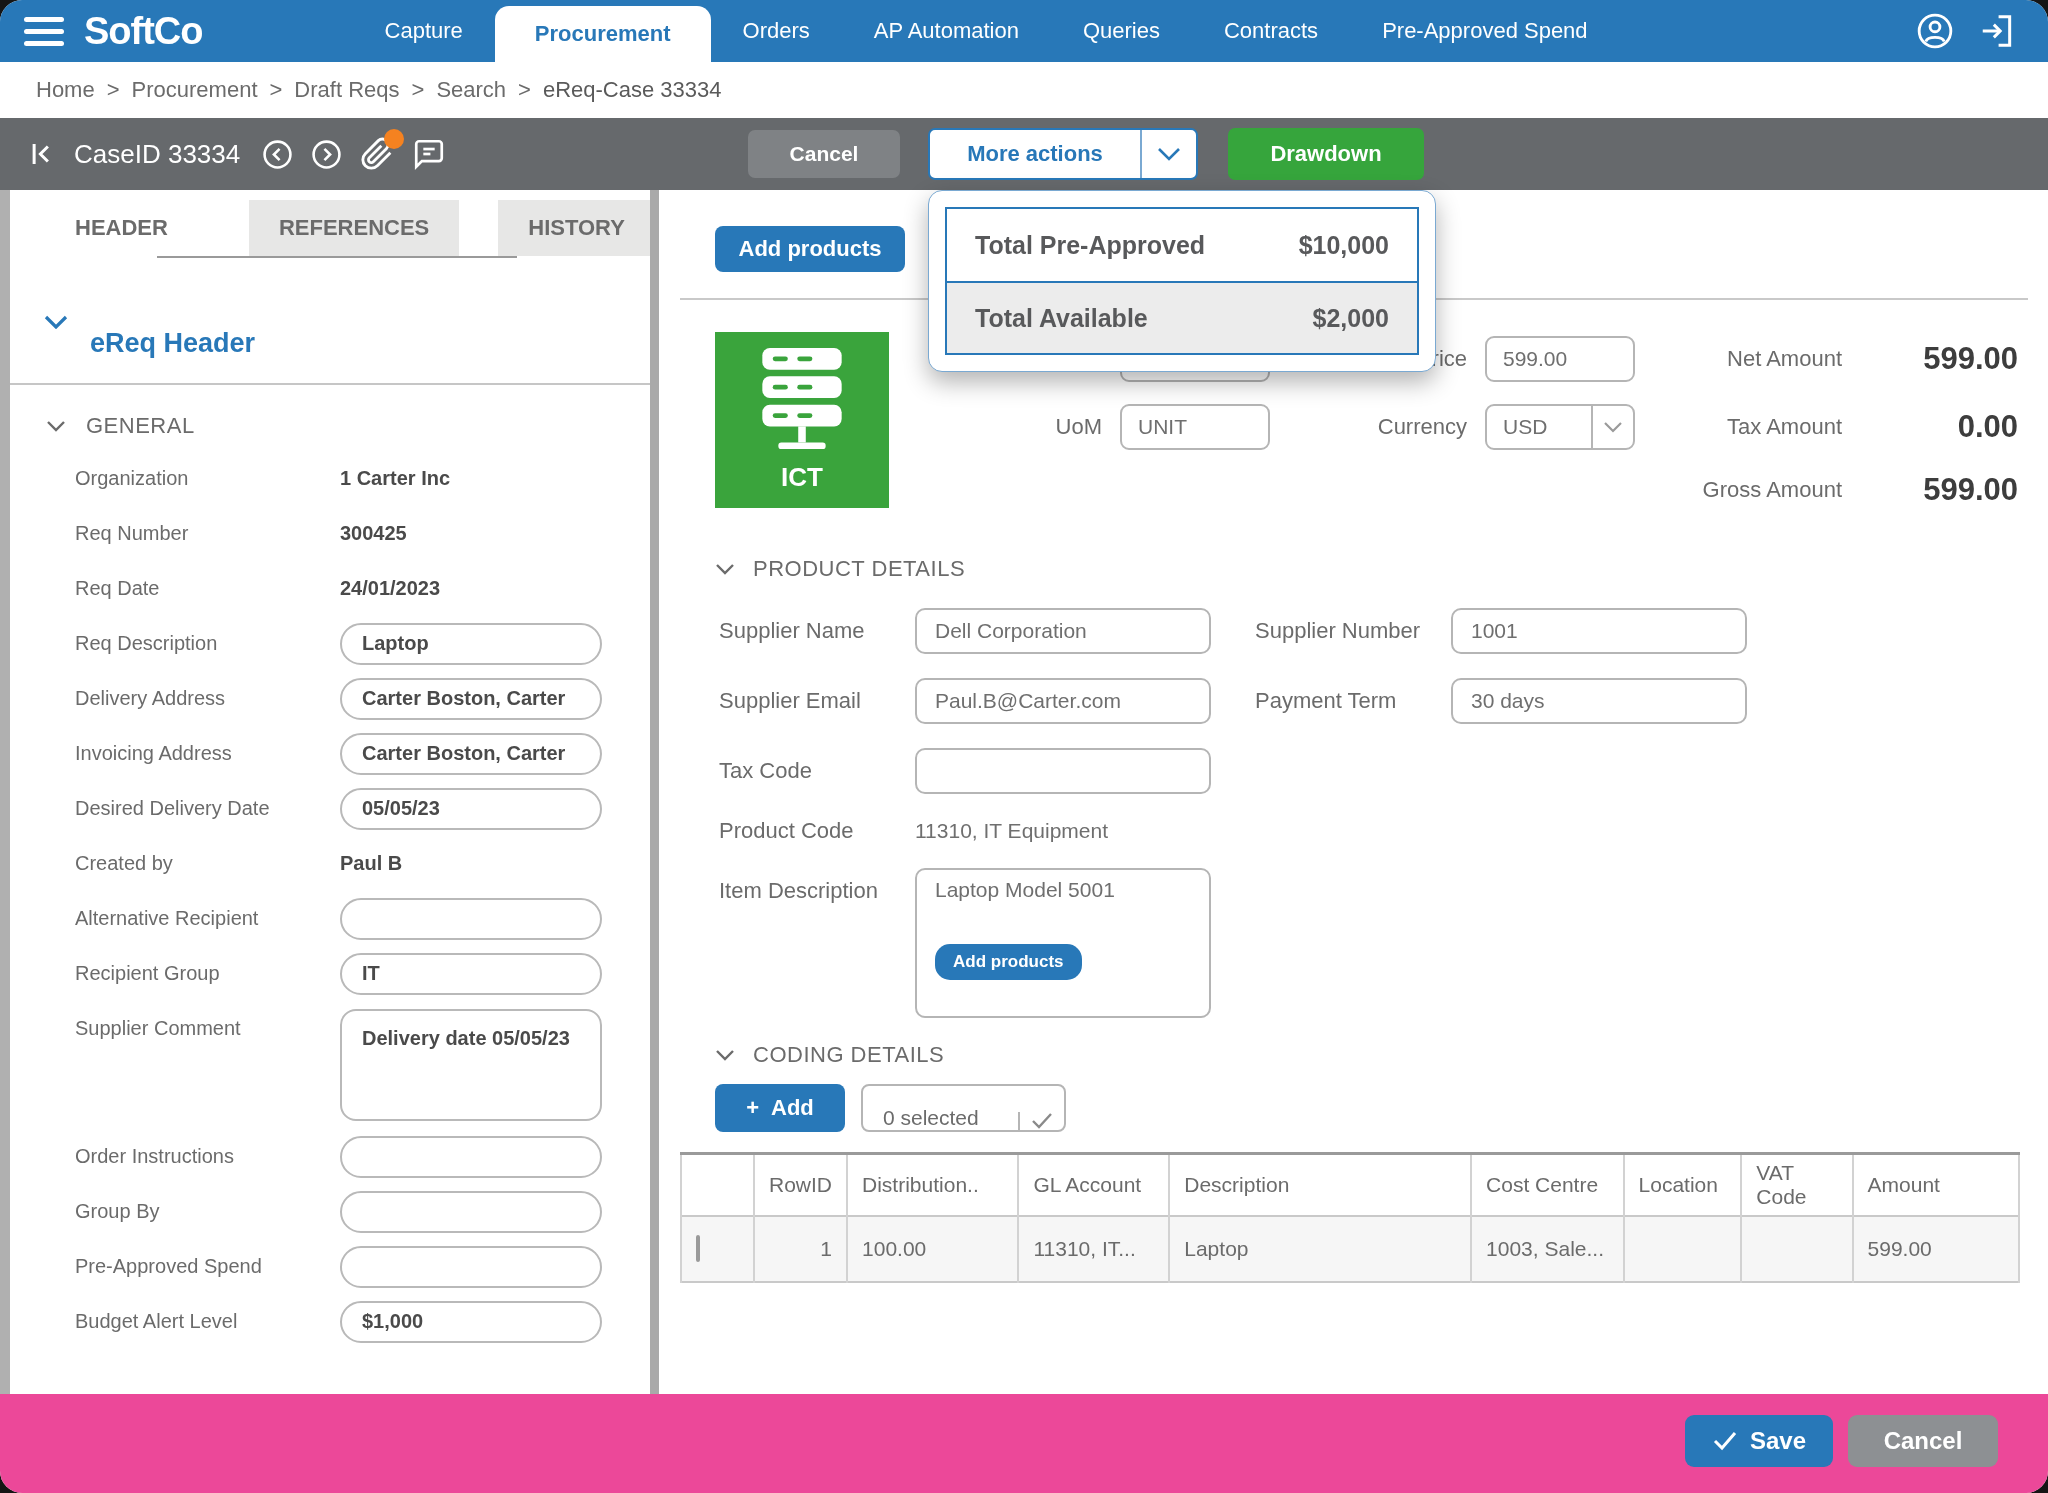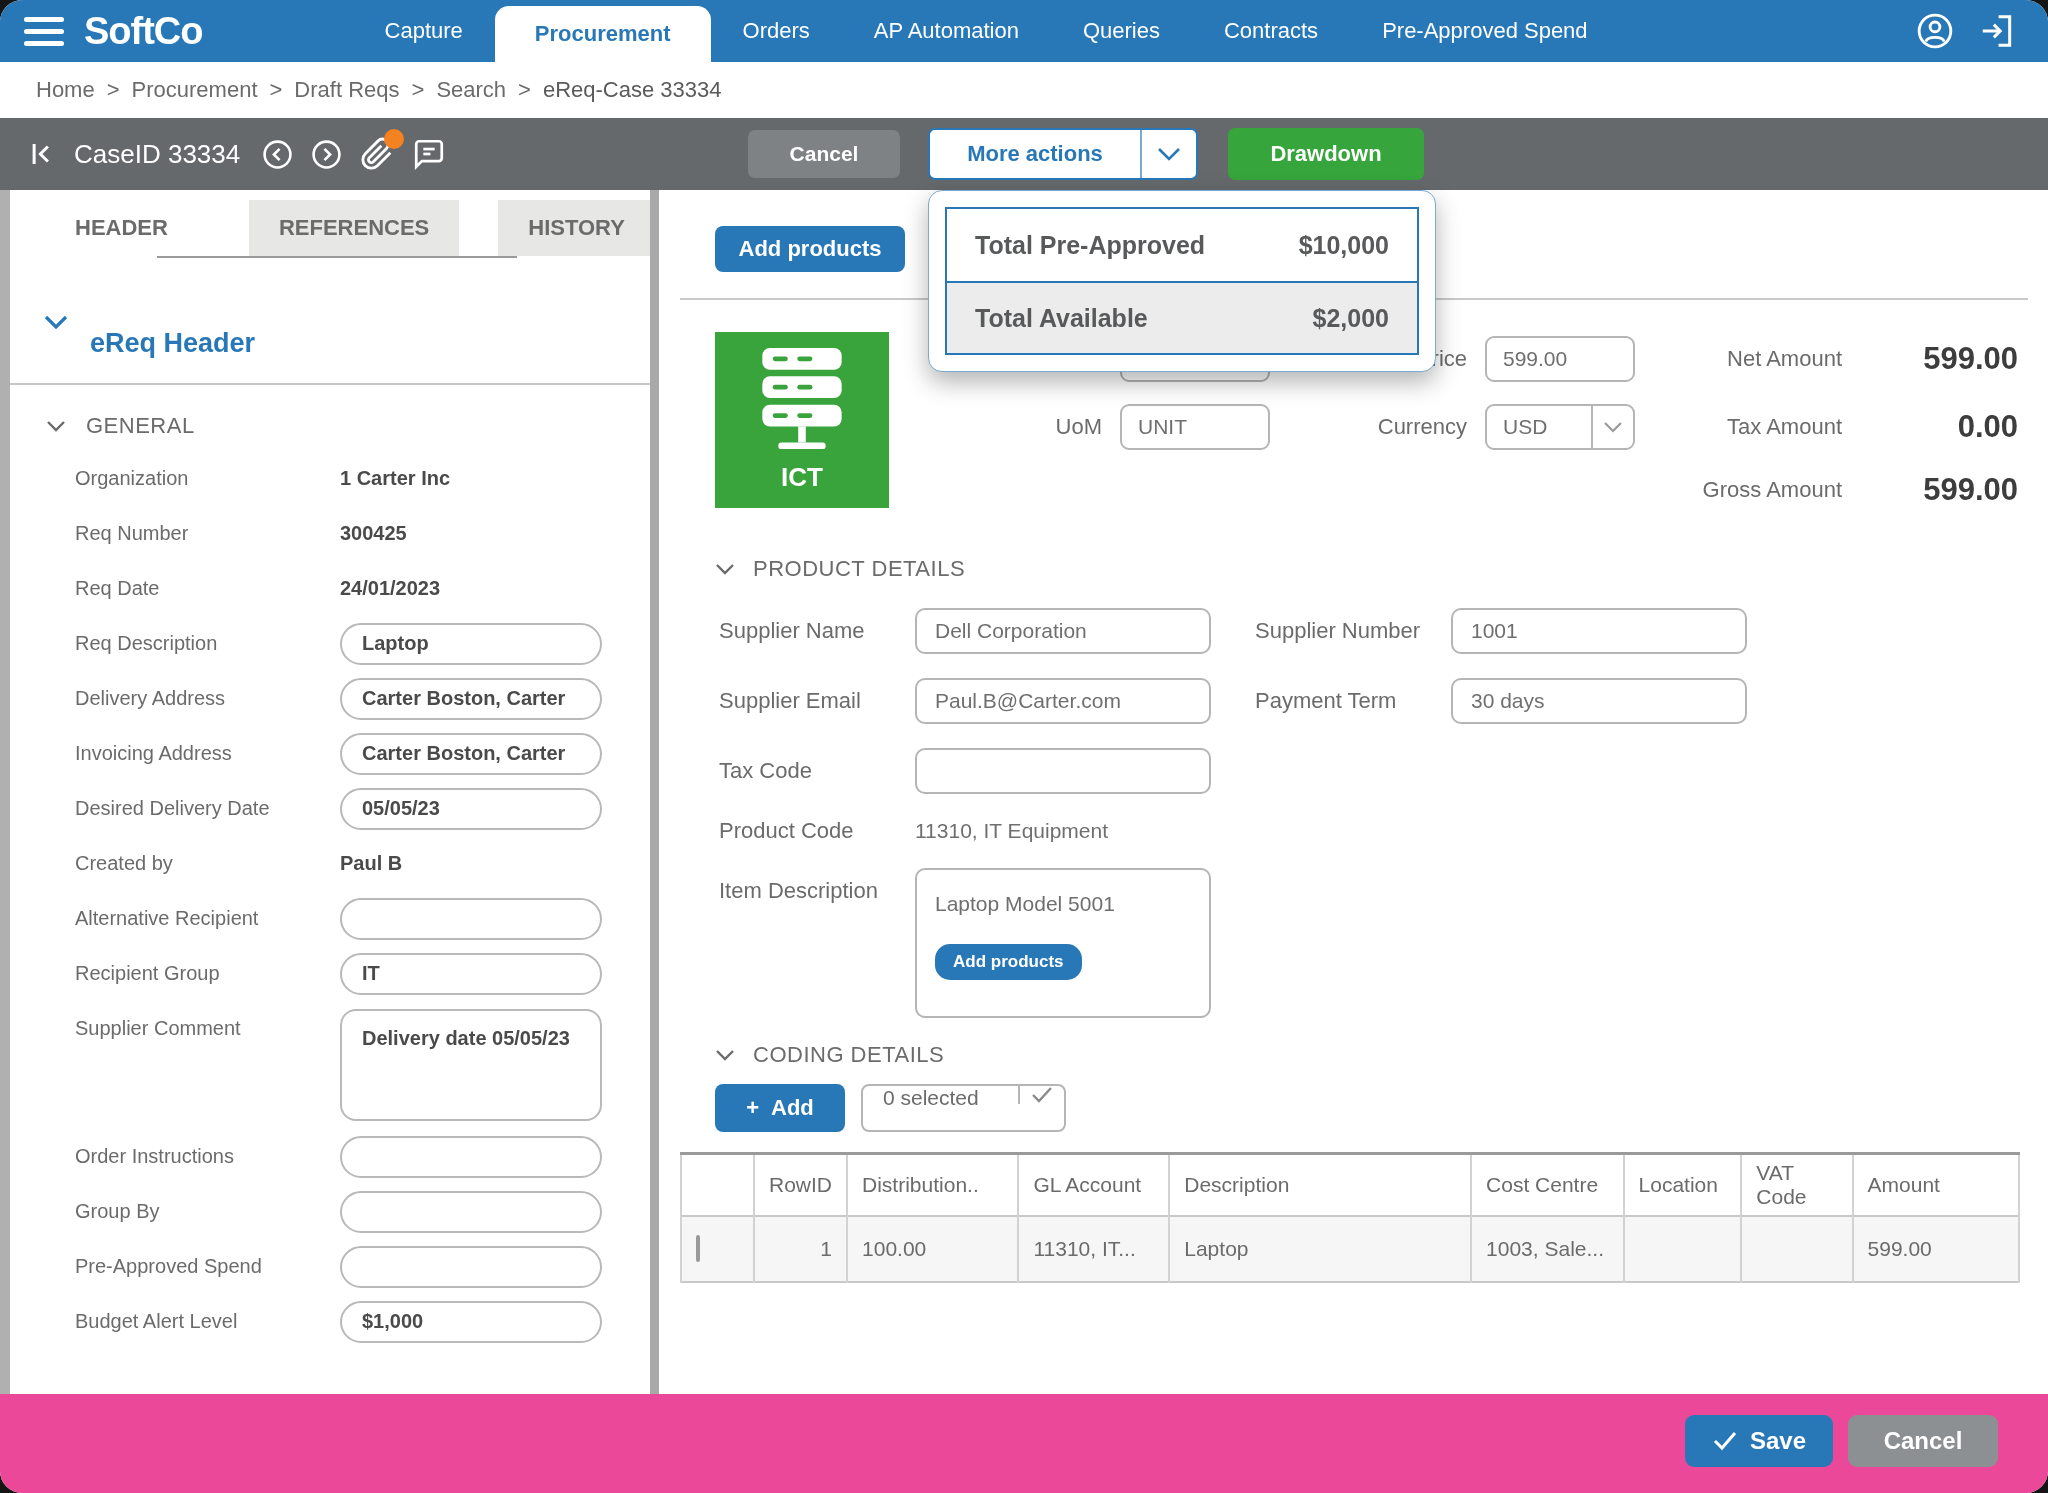--- a/index.html
+++ b/index.html
@@ -97,28 +97,28 @@
   .section-head{display:flex;align-items:center;gap:18px;margin:16px 0 0 56px;color:#6b6b6b;font-size:22px;letter-spacing:.5px;}
   .pd-fields{margin:26px 0 0 60px;}
   .pdrow{display:flex;align-items:center;margin-bottom:24px;}
   .pdrow.top{align-items:flex-start;}
   .pdlabel{width:196px;color:#6b6b6b;font-size:22px;flex-shrink:0;}
   .pdrow.top .pdlabel{padding-top:10px;}
   .pdlabel2{width:196px;margin-left:44px;color:#6b6b6b;font-size:22px;flex-shrink:0;}
   .pdinput{width:296px;height:46px;border:2px solid #b5b5b5;border-radius:10px;display:flex;align-items:center;
        padding:0 18px;color:#6f6f6f;font-size:21px;background:#fff;}
   .pdtext{color:#6f6f6f;font-size:21px;}
-  .item-desc-box{width:296px;height:150px;border:2px solid #b5b5b5;border-radius:10px;padding:22px 18px;
+  .item-desc-box{width:296px;height:150px;border:2px solid #b5b5b5;border-radius:10px;padding:8px 18px;
        position:relative;color:#6f6f6f;font-size:21px;background:#fff;}
   .btn-add-small{position:absolute;left:18px;top:74px;height:36px;padding:0 18px;background:#2878b8;color:#fff;
        font-weight:bold;font-size:17px;border-radius:15px;display:flex;align-items:center;cursor:pointer;}
   .coding-actions{display:flex;align-items:center;gap:16px;margin:16px 0 0 56px;}
   .btn-add{width:130px;height:48px;background:#2878b8;border-radius:8px;color:#fff;font-weight:bold;font-size:22px;
        display:flex;align-items:center;justify-content:center;gap:12px;cursor:pointer;}
-  .selected-ctl{width:205px;height:48px;border:2px solid #b5b5b5;border-radius:8px;display:flex;align-items:flex-start;background:#fff;cursor:pointer;}
+  .selected-ctl{width:205px;height:48px;border:2px solid #b5b5b5;border-radius:8px;display:flex;align-items:flex-end;background:#fff;cursor:pointer;}
   .sc-lbl{flex:1;display:flex;align-items:center;padding-left:20px;color:#6b6b6b;font-size:21px;}
   .sc-chk{width:46px;border-left:2px solid #b5b5b5;display:flex;align-items:center;justify-content:center;}
   .table-wrap{margin:20px 20px 0 21px;}
   table.coding{border-collapse:collapse;width:1340px;font-size:21px;color:#6b6b6b;
        border-top:3px solid #9a9a9a;border-bottom:2px solid #c9c9c9;}
   table.coding th{font-weight:normal;text-align:left;padding:0 14px;height:62px;border-left:2px solid #d2d2d2;background:#fff;}
   table.coding th:first-child{border-left:2px solid #d2d2d2;}
   table.coding td{padding:0 14px;height:66px;border-left:2px solid #d2d2d2;border-top:2px solid #c9c9c9;background:#f6f6f6;}
   table.coding th:last-child,table.coding td:last-child{border-right:2px solid #d2d2d2;}
   td.num,th.rowid-h{text-align:right;}

